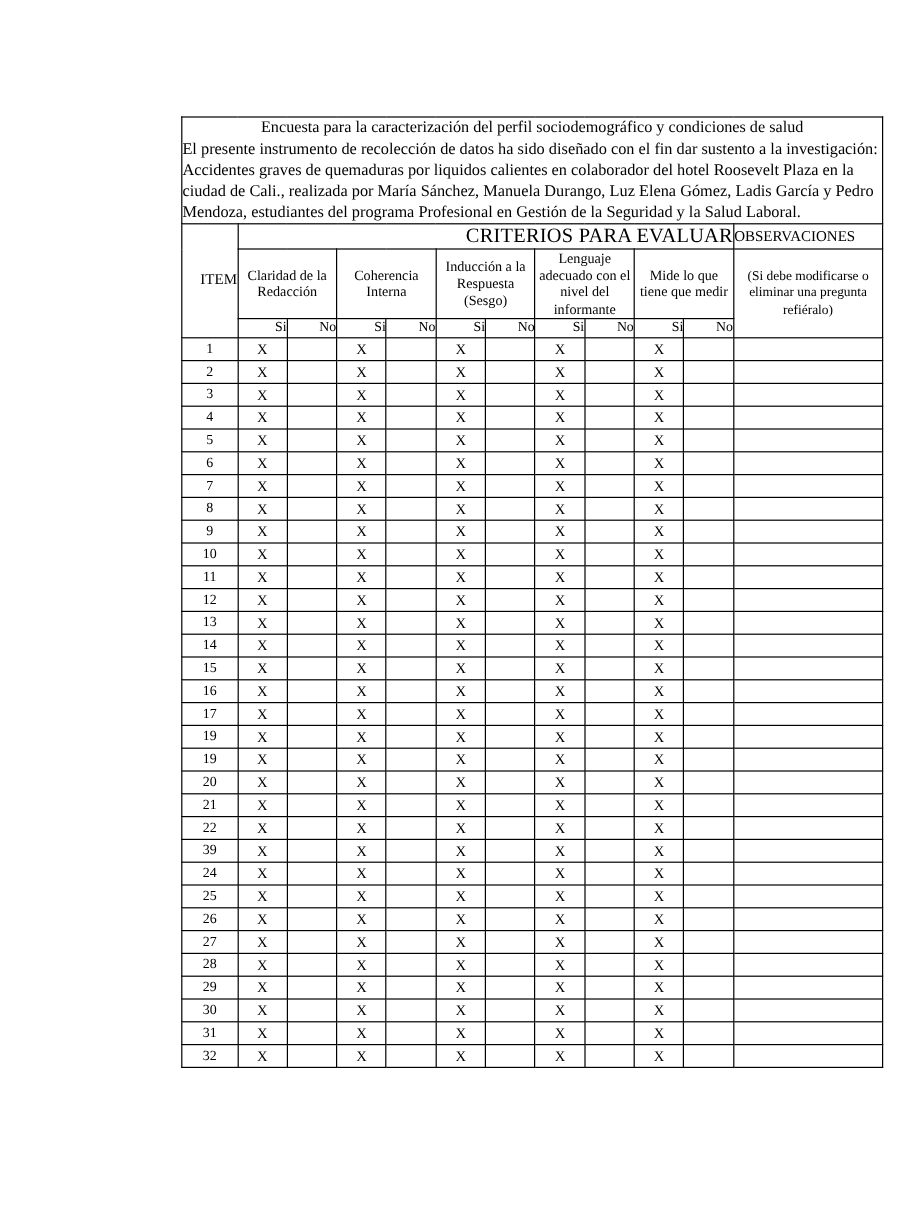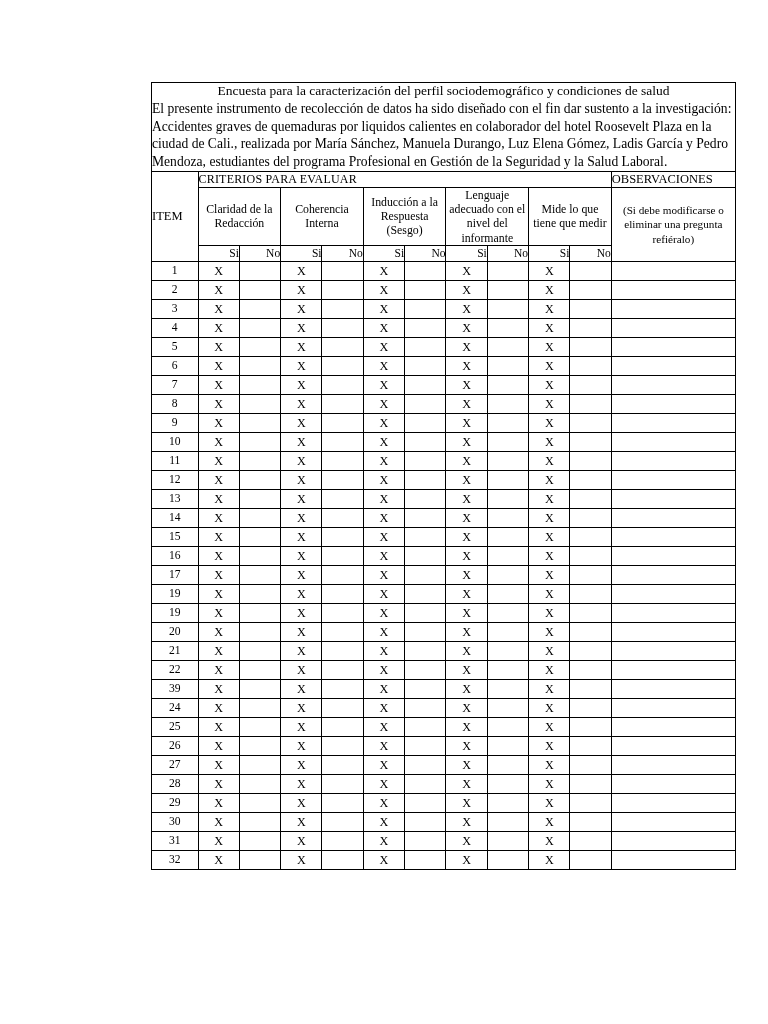--- a/index.html
+++ b/index.html
@@ -11,21 +11,21 @@
     width: 768px;
     height: 1024px;
     font-family: "Liberation Serif", "DejaVu Serif", serif;
     color: #000000;
     position: relative;
     overflow: hidden;
   }
   .page {
     position: absolute;
     left: 107px;
-    top: 82px;
+    top: 97px;
     width: 472px;
     padding-left: 44px;
   }
   table.doc {
     border-collapse: collapse;
     width: 585px;
     table-layout: fixed;
   }
   table.doc td, table.doc th {
     border: 1px solid #000000;
@@ -44,34 +44,34 @@
   }
   .intro-cell {
     text-align: left;
     font-size: 13.6px;
     line-height: 1.31;
     padding: 6px 8px 5px 8px;
     border-top: none !important;
   }
   
   .criteria-head {
-    text-align: left;
+    text-align: right;
     font-weight: bold;
-    font-size: 12px;
+    font-size: 17px;
     letter-spacing: 0.2px;
     padding: 1px 0 2px 0;
   }
   .obs-head {
     text-align: left;
     font-weight: bold;
     font-size: 12.5px;
     padding: 1px 0 2px 0;
   }
   .item-head {
-    text-align: left;
+    text-align: right;
     font-weight: bold;
     font-size: 12.5px;
   }
   .crit-name {
     text-align: center;
     font-weight: bold;
     font-size: 11.8px;
     line-height: 1.2;
     padding: 6px 2px 4px 2px;
     vertical-align: middle;

